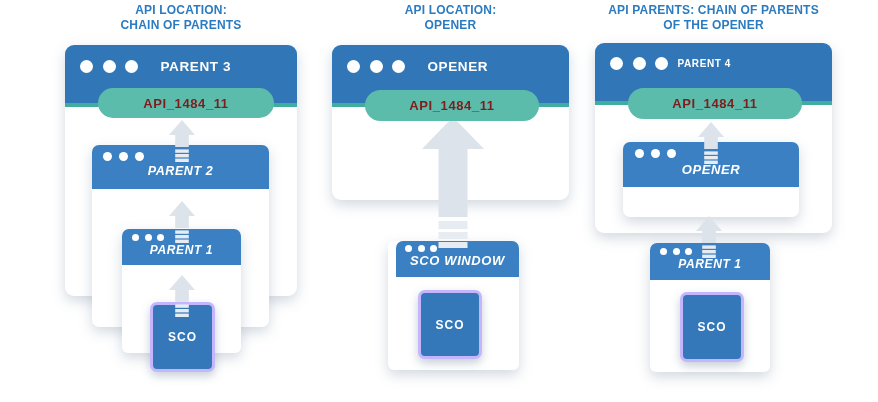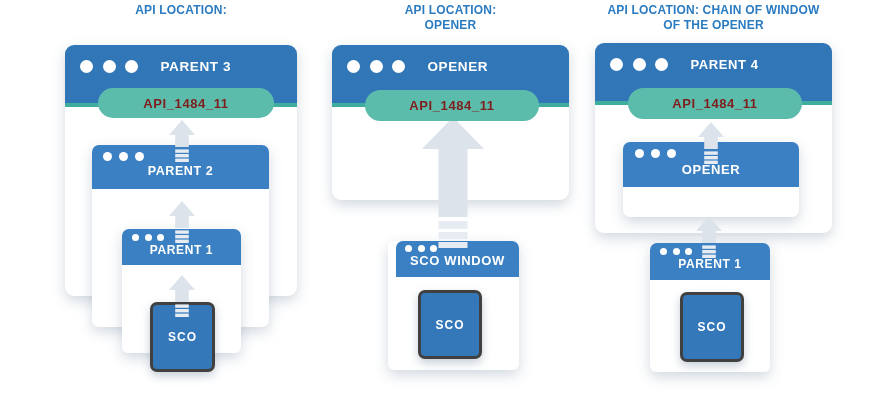--- a/index.html
+++ b/index.html
@@ -39,36 +39,37 @@
   .dot.mid{width:9px;height:9px;margin-right:7px;}
   .dot.sml{width:7px;height:7px;margin-right:5.5px;}
   .stripe{position:absolute;left:0;width:100%;height:4px;background:var(--stripe);}
   .pill{
     position:absolute;background:var(--pill);border-radius:16px;z-index:6;
     display:flex;align-items:center;justify-content:center;
     color:#7f1d1d;font-weight:bold;font-size:13px;letter-spacing:.6px;
   }
   .sco{
     position:absolute;box-sizing:border-box;background:var(--sco);
-    border:3px solid #404040;border-radius:7px;
+    border:3px solid #c4b5fd;border-radius:7px;
     box-shadow:0 4px 10px rgba(106,128,152,.38);
     display:flex;align-items:center;justify-content:center;
     color:#fff;font-weight:bold;font-size:12px;letter-spacing:1px;
   }
   .arrow{position:absolute;}
   .arrow svg{display:block;}
-  .ttl-center{display:block;text-align:center;font-size:12.5px;}
+  .ttl-center{display:block;text-align:center;font-size:12.5px;font-style:italic;}
 </style>
 </head>
 <body>
 
 <div class="stage">
 
   <div class="heading" style="left:65px;width:232px;">
     <span class="hline">API LOCATION:</span>
+    <span class="hline">CHAIN OF PARENTS</span>
   </div>
 
   <div class="win" style="left:65px;top:45px;width:232px;height:251px;z-index:1;">
     <div class="bar" style="height:58px;">
       <div class="onerow" style="padding:14px 0 0 15px;">
         <span class="dots">
           <span class="dot big"></span>
           <span class="dot big"></span>
           <span class="dot big"></span>
         </span>
@@ -174,33 +175,33 @@
       <rect x="16.5" y="104" width="29" height="8" fill="var(--dash)"></rect>
       <rect x="16.5" y="115" width="29" height="7" fill="var(--dash)"></rect>
       <rect x="16.5" y="125" width="29" height="6" fill="var(--dash)"></rect>
     </svg>
   </div>
   <div class="pill" style="left:365px;top:90px;width:174px;height:31px;">
     <span>API_1484_11</span>
   </div>
 
   <div class="heading" style="left:595px;width:237px;">
-    <span class="hline">API LOCATION: CHAIN OF WINDOW</span>
+    <span class="hline">API PARENTS: CHAIN OF PARENTS</span>
     <span class="hline">OF THE OPENER</span>
   </div>
 
   <div class="win" style="left:595px;top:43px;width:237px;height:190px;z-index:1;">
     <div class="bar" style="height:58px;">
       <div class="onerow" style="padding:14px 0 0 15px;">
         <span class="dots">
           <span class="dot big"></span>
           <span class="dot big"></span>
           <span class="dot big"></span>
         </span>
-        <span style="margin-left:13px;font-size:13px;">PARENT 4</span>
+        <span style="font-size:10px;">PARENT 4</span>
       </div>
     </div>
     <div class="stripe" style="top:58px;"></div>
   </div>
 
   <div class="win" style="left:623px;top:142px;width:176px;height:75px;z-index:2;border-radius:7px;">
     <div class="bar nested" style="height:45px;">
       <div class="dots" style="padding:7px 0 0 12px;">
         <span class="dot mid"></span>
         <span class="dot mid"></span>

